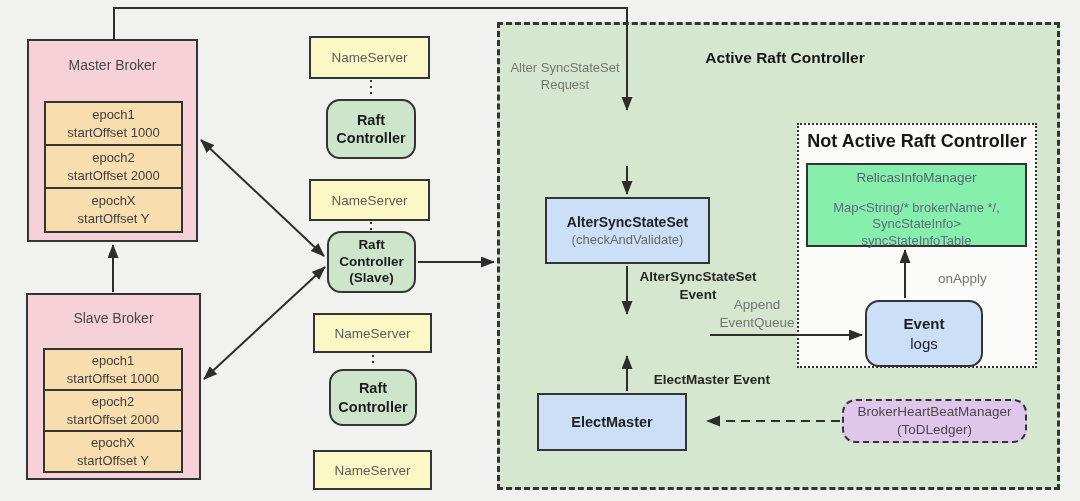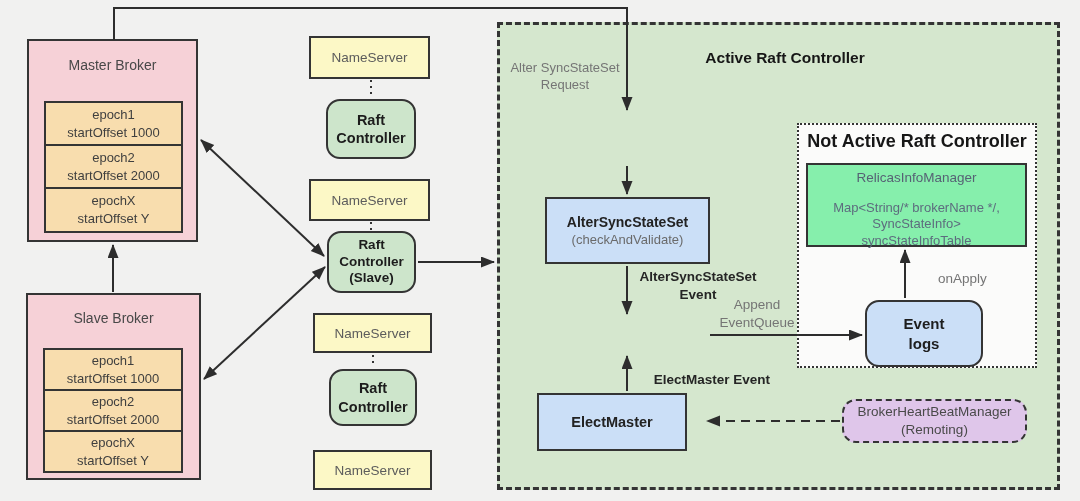--- a/index.html
+++ b/index.html
@@ -142,26 +142,26 @@
     <div style="font-size:13.5px;color:#566274;margin-top:5px;">RelicasInfoManager</div>
     <div style="font-size:13px;color:#5d6c7e;margin-top:15px;line-height:1.25;text-align:right;">Map&lt;String/* brokerName */,</div>
     <div style="font-size:13px;color:#5d6c7e;line-height:1.25;">SyncStateInfo&gt;</div>
     <div style="font-size:13px;color:#5d6c7e;line-height:1.25;">syncStateInfoTable</div>
   </div>
 
   <div class="abs gray-lbl" style="left:938px;top:270px;font-size:13.5px;">onApply</div>
 
   <div class="box blue rounded" style="left:865px;top:300px;width:118px;height:67px;">
     <div style="font-size:15px;font-weight:bold;color:#1e1e1e;line-height:1.3;">Event</div>
-    <div style="font-size:15px;font-weight:bold;color:#1e1e1e;line-height:1.3;">logs</div>
+    <div style="font-size:15px;font-weight:normal;color:#1e1e1e;line-height:1.3;">logs</div>
   </div>
 
   <div class="box purple rounded" style="left:842px;top:399px;width:185px;height:44px;border:2px dashed #343434;">
     <div style="font-size:13.5px;color:#4a4a4a;line-height:1.3;">BrokerHeartBeatManager</div>
-    <div style="font-size:13.5px;color:#4a4a4a;line-height:1.3;">(Remoting)</div>
+    <div style="font-size:13.5px;color:#4a4a4a;line-height:1.3;">(ToDLedger)</div>
   </div>
 
   <svg class="arrow-layer" width="1080" height="501" viewBox="0 0 1080 501">
     <defs>
       <marker id="ah" markerUnits="userSpaceOnUse" markerWidth="15" markerHeight="12" refX="13" refY="5.5" orient="auto-start-reverse">
         <path d="M0,0 L14,5.5 L0,11 Z" fill="#2d2d2d"></path>
       </marker>
     </defs>
     <g stroke="#2d2d2d" stroke-width="2" fill="none">
 

